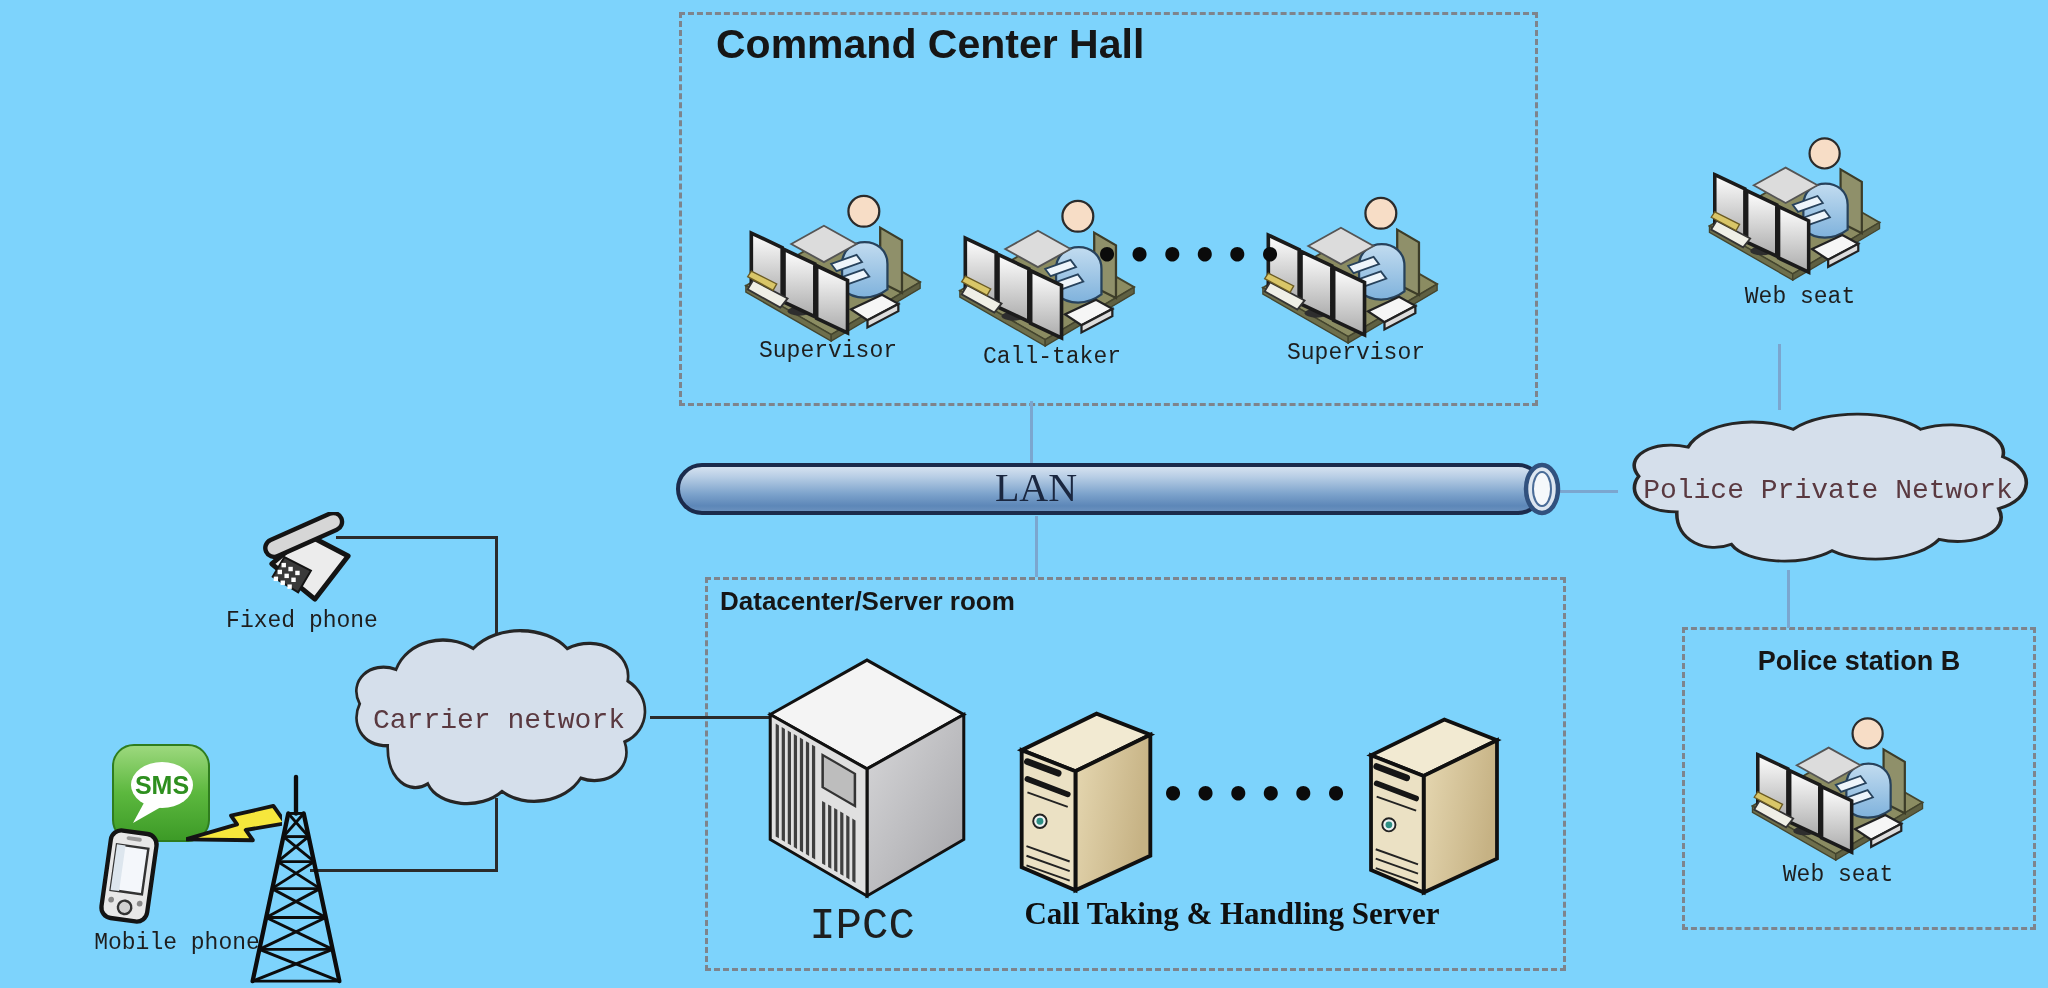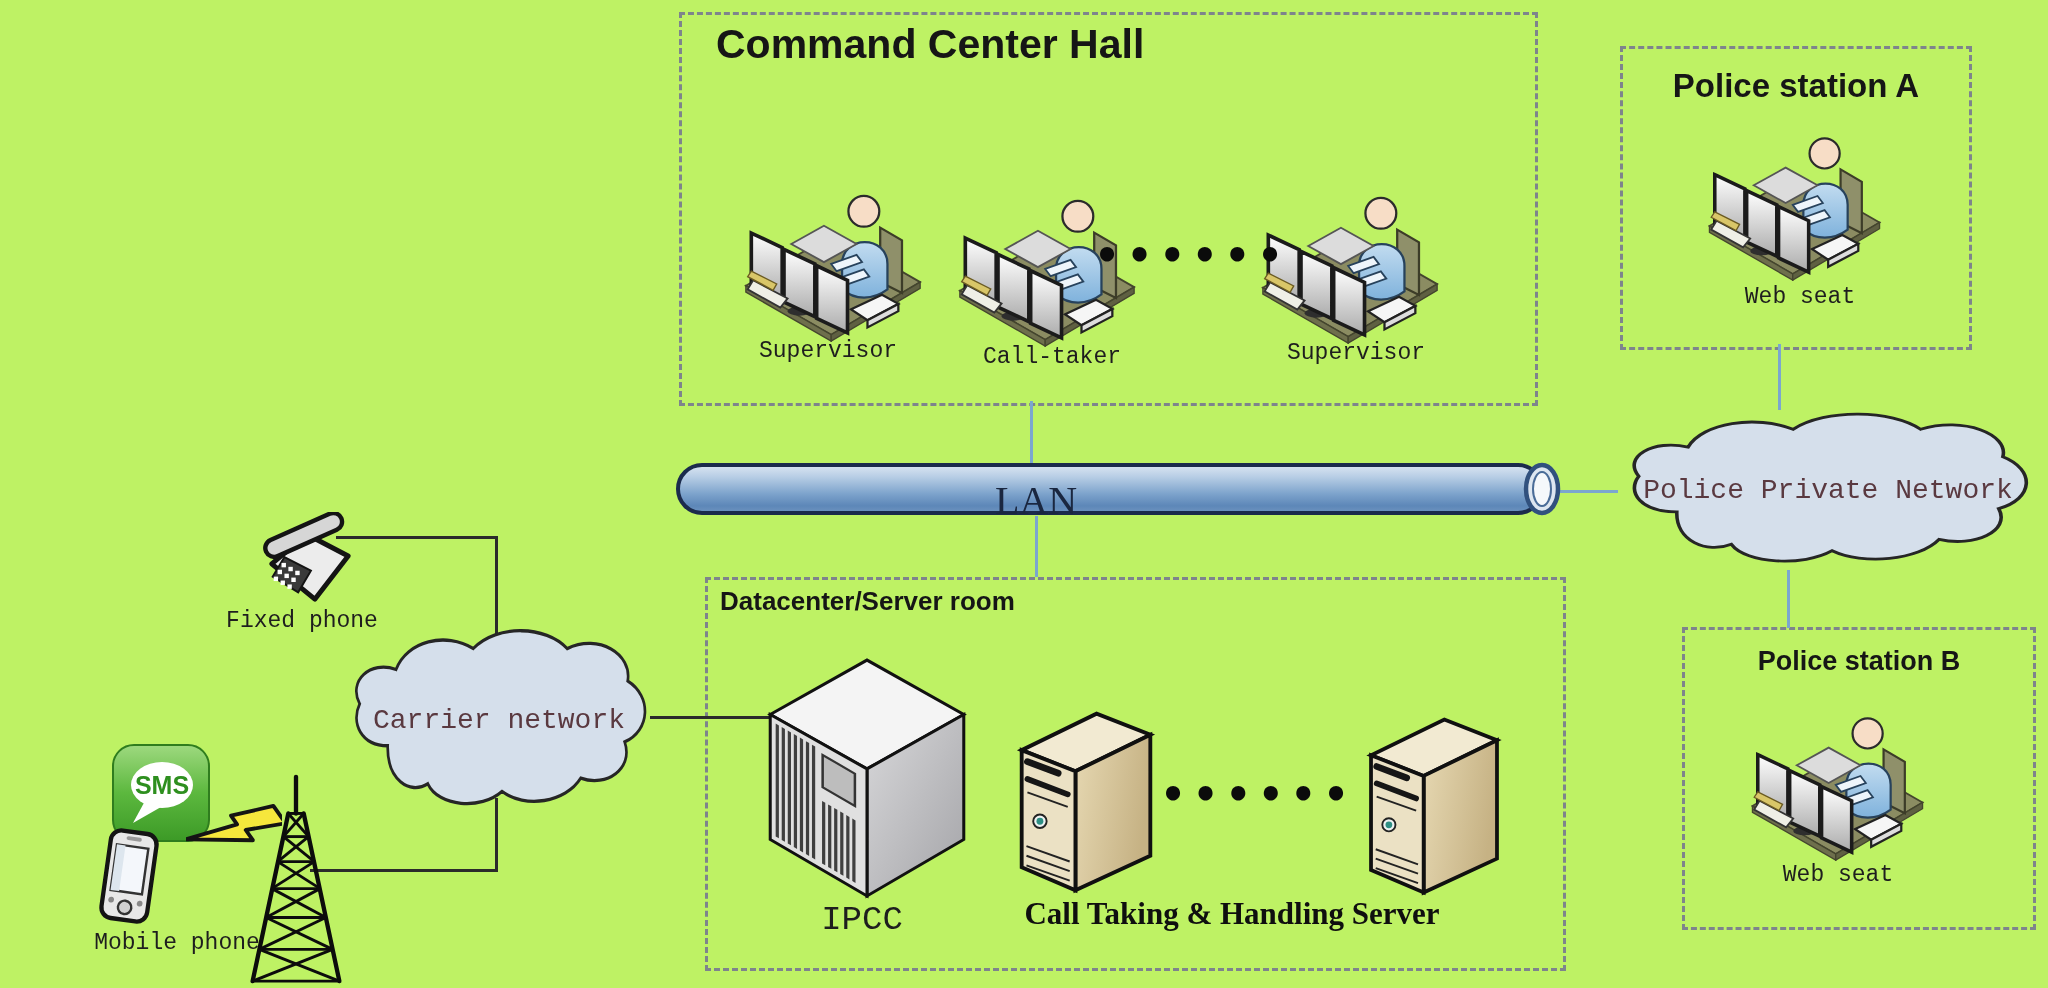--- a/index.html
+++ b/index.html
@@ -1,37 +1,37 @@
 <!DOCTYPE html>
 <html><head>
 <meta charset="utf-8">
 <style>
   html,body{margin:0;padding:0;background:#ffffff;}
-  #stage{position:relative;width:2048px;height:988px;background:#bef264;overflow:hidden;
+  #stage{position:relative;width:2048px;height:988px;background:#7dd3fc;overflow:hidden;
          font-family:"Liberation Sans", sans-serif;}
   .dbox{position:absolute;border:3px dashed #7e848c;background:transparent;}
   .title{position:absolute;font-family:"Liberation Sans",sans-serif;font-weight:600;color:#161616;white-space:nowrap;}
   .title-center{left:0;width:100%;text-align:center;}
   .lab{position:absolute;font-family:"Liberation Mono",monospace;font-size:23px;color:#1e1e1e;
        white-space:nowrap;transform:translateX(-50%);}
   .lab-serif{position:absolute;font-family:"Liberation Serif",serif;font-weight:700;font-size:31px;color:#0f0f0f;
        white-space:nowrap;transform:translateX(-50%);}
   .dots{position:absolute;font-family:"DejaVu Sans",sans-serif;font-weight:bold;font-size:40px;
         letter-spacing:7px;color:#0b0b0b;transform:translate(-50%,-50%);line-height:1;}
   .line{position:absolute;z-index:1;}
   .blue{background:#7ba6cf;}
   .black{background:#2b2b2b;}
   .icon{position:absolute;z-index:2;}
   .cloud-wrap{position:absolute;z-index:2;}
   .cloud-wrap svg{position:absolute;left:0;top:0;width:100%;height:100%;}
   .cloud-label{position:absolute;left:0;top:0;width:100%;height:100%;display:flex;align-items:center;justify-content:center;
        font-family:"Liberation Mono",monospace;font-size:28px;color:#5a3940;white-space:nowrap;z-index:3;}
   #lan-pipe{position:absolute;left:675px;top:462px;width:893px;height:54px;z-index:2;}
   #lan-label{position:absolute;left:361px;top:2px;transform:translateX(-50%);
-       font-family:"Liberation Serif",serif;font-size:40px;color:#1a2740;z-index:3;margin-top:13px;}
+       font-family:"Liberation Serif",serif;font-size:40px;color:#1a2740;z-index:3;}
   .z3{z-index:3;}
 </style>
 </head>
 <body>
 
 <div id="stage">
 
   <svg width="0" height="0" style="position:absolute" aria-hidden="true">
     <defs>
       <linearGradient id="scrGrad" x1="0" y1="0" x2="0" y2="1">
@@ -252,43 +252,40 @@
     <span class="cloud-label">Carrier network</span>
   </div>
 
   <div class="cloud-wrap" style="left:1612px;top:405px;width:432px;height:170px;">
     <svg viewBox="0 0 420 210" preserveAspectRatio="none">
         <use href="#sym-cloud"></use>
       </svg>
     <span class="cloud-label">Police Private Network</span>
   </div>
 
-  <div class="dbox" style="left:1620px;top:46px;width:346px;height:298px;">
-    <span class="title title-center" style="top:18px;font-size:33px;">Police station A</span>
-  </div>
   <svg class="icon" style="left:1702px;top:118px;width:185px;height:163px;">
       <use href="#sym-ws"></use>
     </svg>
   <span class="lab z3" style="left:1800px;top:284px;">Web seat</span>
 
   <div class="dbox" style="left:1682px;top:627px;width:348px;height:297px;">
     <span class="title title-center" style="top:16px;font-size:27px;">Police station B</span>
   </div>
   <svg class="icon" style="left:1745px;top:698px;width:185px;height:163px;">
       <use href="#sym-ws"></use>
     </svg>
   <span class="lab z3" style="left:1838px;top:862px;">Web seat</span>
 
   <div class="dbox" style="left:705px;top:577px;width:855px;height:388px;">
     <span class="title" style="left:12px;top:6px;font-size:26px;">Datacenter/Server room</span>
   </div>
   <svg class="icon" style="left:760px;top:652px;width:214px;height:250px;">
       <use href="#sym-ipcc"></use>
     </svg>
-  <span class="lab z3" style="left:862px;top:901px;font-size:34px;">IPCC</span>
+  <span class="lab z3" style="left:862px;top:901px;font-size:44px;">IPCC</span>
   <svg class="icon" style="left:1008px;top:706px;width:156px;height:192px;">
       <use href="#sym-srv"></use>
     </svg>
   <svg class="icon" style="left:1356px;top:712px;width:156px;height:188px;">
       <use href="#sym-srv"></use>
     </svg>
   <span class="dots z3" style="left:1258px;top:794px;">••••••</span>
   <span class="lab-serif z3" style="left:1232px;top:896px;">Call Taking &amp; Handling Server</span>
 
   <svg class="icon" style="left:258px;top:512px;width:98px;height:92px;">

